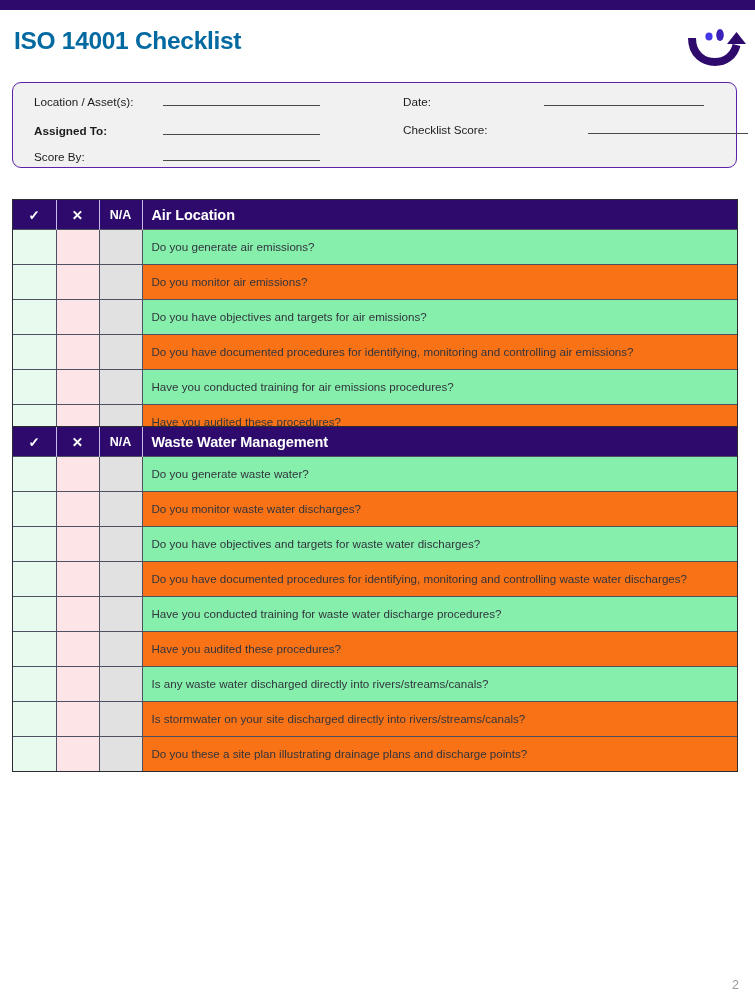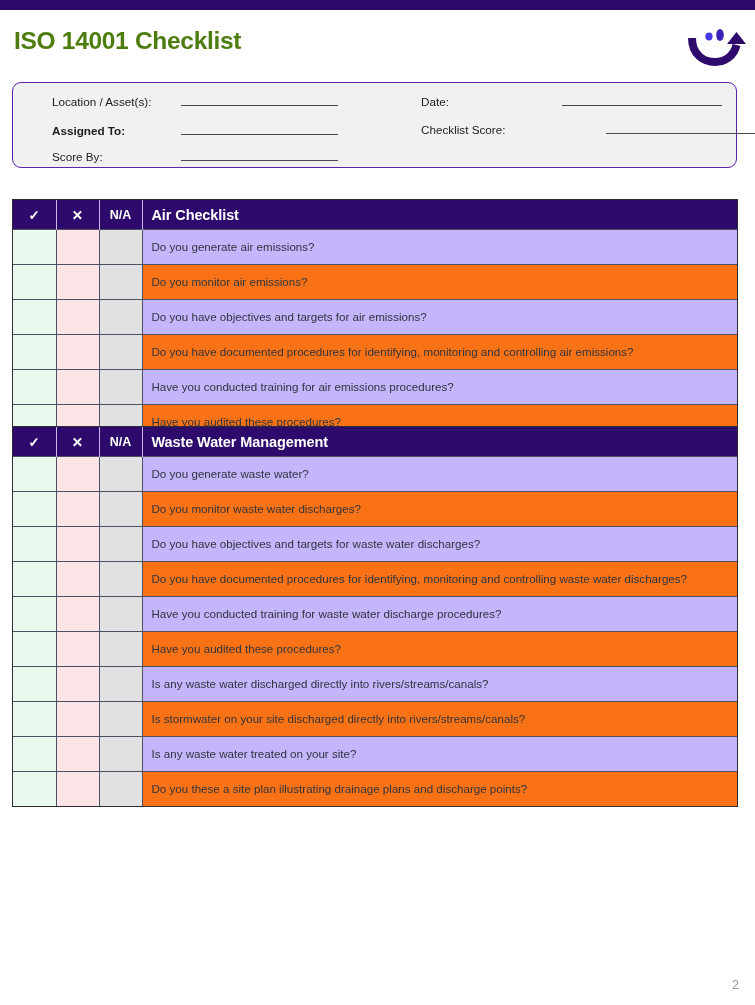--- a/index.html
+++ b/index.html
@@ -31,21 +31,21 @@
     top: 10px; left: 0;
     width: 755px;
     height: 64px;
   }
   .page-title {
     position: absolute;
     left: 14px;
     top: 17px;
     font-size: 24.5px;
     font-weight: bold;
-    color: #4d7c0f;
+    color: #0369a1;
     letter-spacing: -0.3px;
     white-space: nowrap;
   }
   .logo {
     position: absolute;
     right: 9px;
     top: 14px;
     width: 62px;
     height: 44px;
   }
@@ -60,21 +60,20 @@
     box-sizing: border-box;
     background: #f1f1f1;
     border: 1.6px solid #5b21a8;
     border-radius: 9px;
   }
   .info-row {
     position: absolute;
     display: flex;
     align-items: baseline;
     white-space: nowrap;
-    margin-left: 18px;
   }
   .info-label {
     font-size: 11.7px;
     color: #1c1c1c;
   }
   .info-line {
     display: inline-block;
     border-bottom: 1.4px solid #4a4a4a;
     height: 11px;
   }
@@ -151,21 +150,21 @@
     border-right: none;
     padding: 4px 8px 5px 9px;
     font-size: 11.6px;
     color: #31343d;
     line-height: 1.32;
   }
   .cell-yes { background: #e8f9ee; }
   .cell-no  { background: #fde5e7; }
   .cell-na  { background: #e2e1e1; }
 
-  tr.row-a td.q { background: #c4b5fd; }
+  tr.row-a td.q { background: #86efac; }
   tr.row-b td.q { background: #f97316; }
 
   
   .page-num {
     position: absolute;
     right: 16px;
     bottom: 13px;
     font-size: 12.5px;
     color: #9a9a9a;
   }
@@ -216,21 +215,21 @@
         <col class="c-yes">
         <col class="c-no">
         <col class="c-na">
         <col>
       </colgroup>
     <thead>
       <tr>
         <th class="h-mark">✓</th>
         <th class="h-mark">✕</th>
         <th class="h-na">N/A</th>
-        <th class="h-title">Air Checklist</th>
+        <th class="h-title">Air Location</th>
       </tr>
     </thead>
     <tbody>
         <tr class="row-a">
           <td class="cell-yes"></td>
           <td class="cell-no"></td>
           <td class="cell-na"></td>
           <td class="q">Do you generate air emissions?</td>
         </tr>
         <tr class="row-b">
@@ -331,26 +330,20 @@
           <td class="cell-no"></td>
           <td class="cell-na"></td>
           <td class="q">Is any waste water discharged directly into rivers/streams/canals?</td>
         </tr>
         <tr class="row-b">
           <td class="cell-yes"></td>
           <td class="cell-no"></td>
           <td class="cell-na"></td>
           <td class="q">Is stormwater on your site discharged directly into rivers/streams/canals?</td>
         </tr>
-        <tr class="row-a">
-          <td class="cell-yes"></td>
-          <td class="cell-no"></td>
-          <td class="cell-na"></td>
-          <td class="q">Is any waste water treated on your site?</td>
-        </tr>
         <tr class="row-b">
           <td class="cell-yes"></td>
           <td class="cell-no"></td>
           <td class="cell-na"></td>
           <td class="q">Do you these a site plan illustrating drainage plans and discharge points?</td>
         </tr>
       </tbody>
   </table>
 </div>
 

